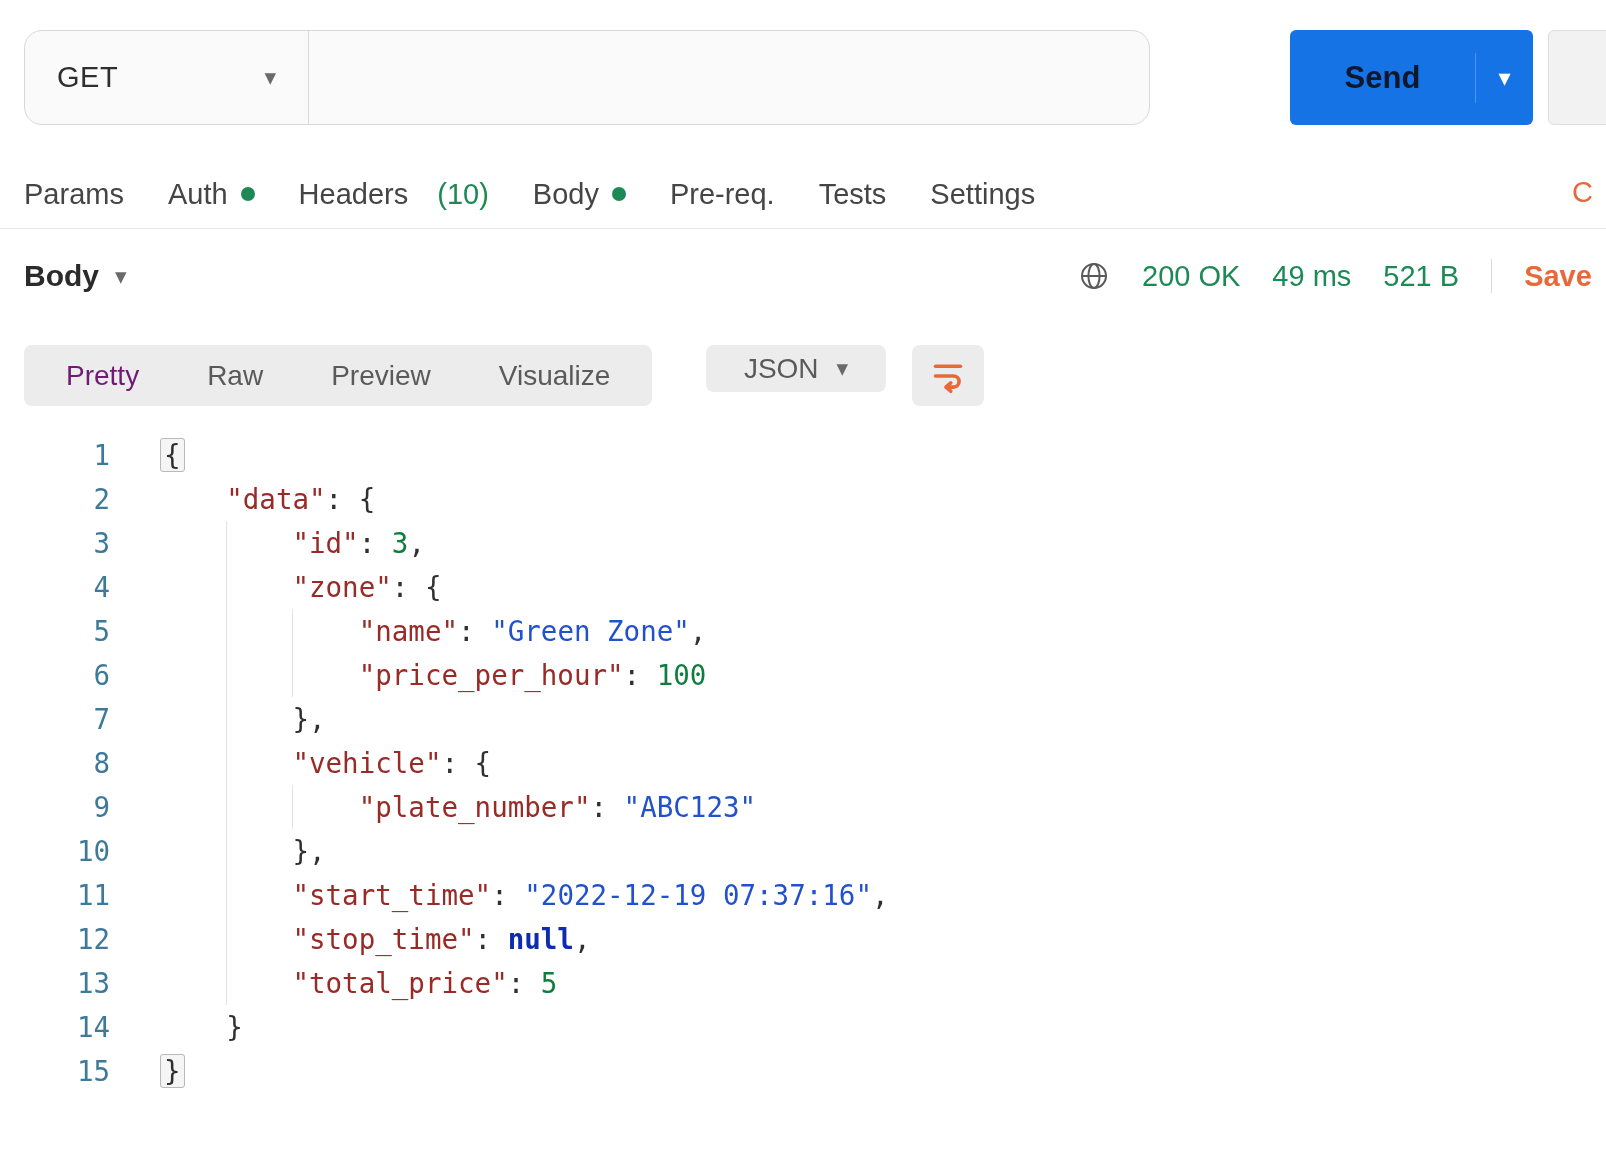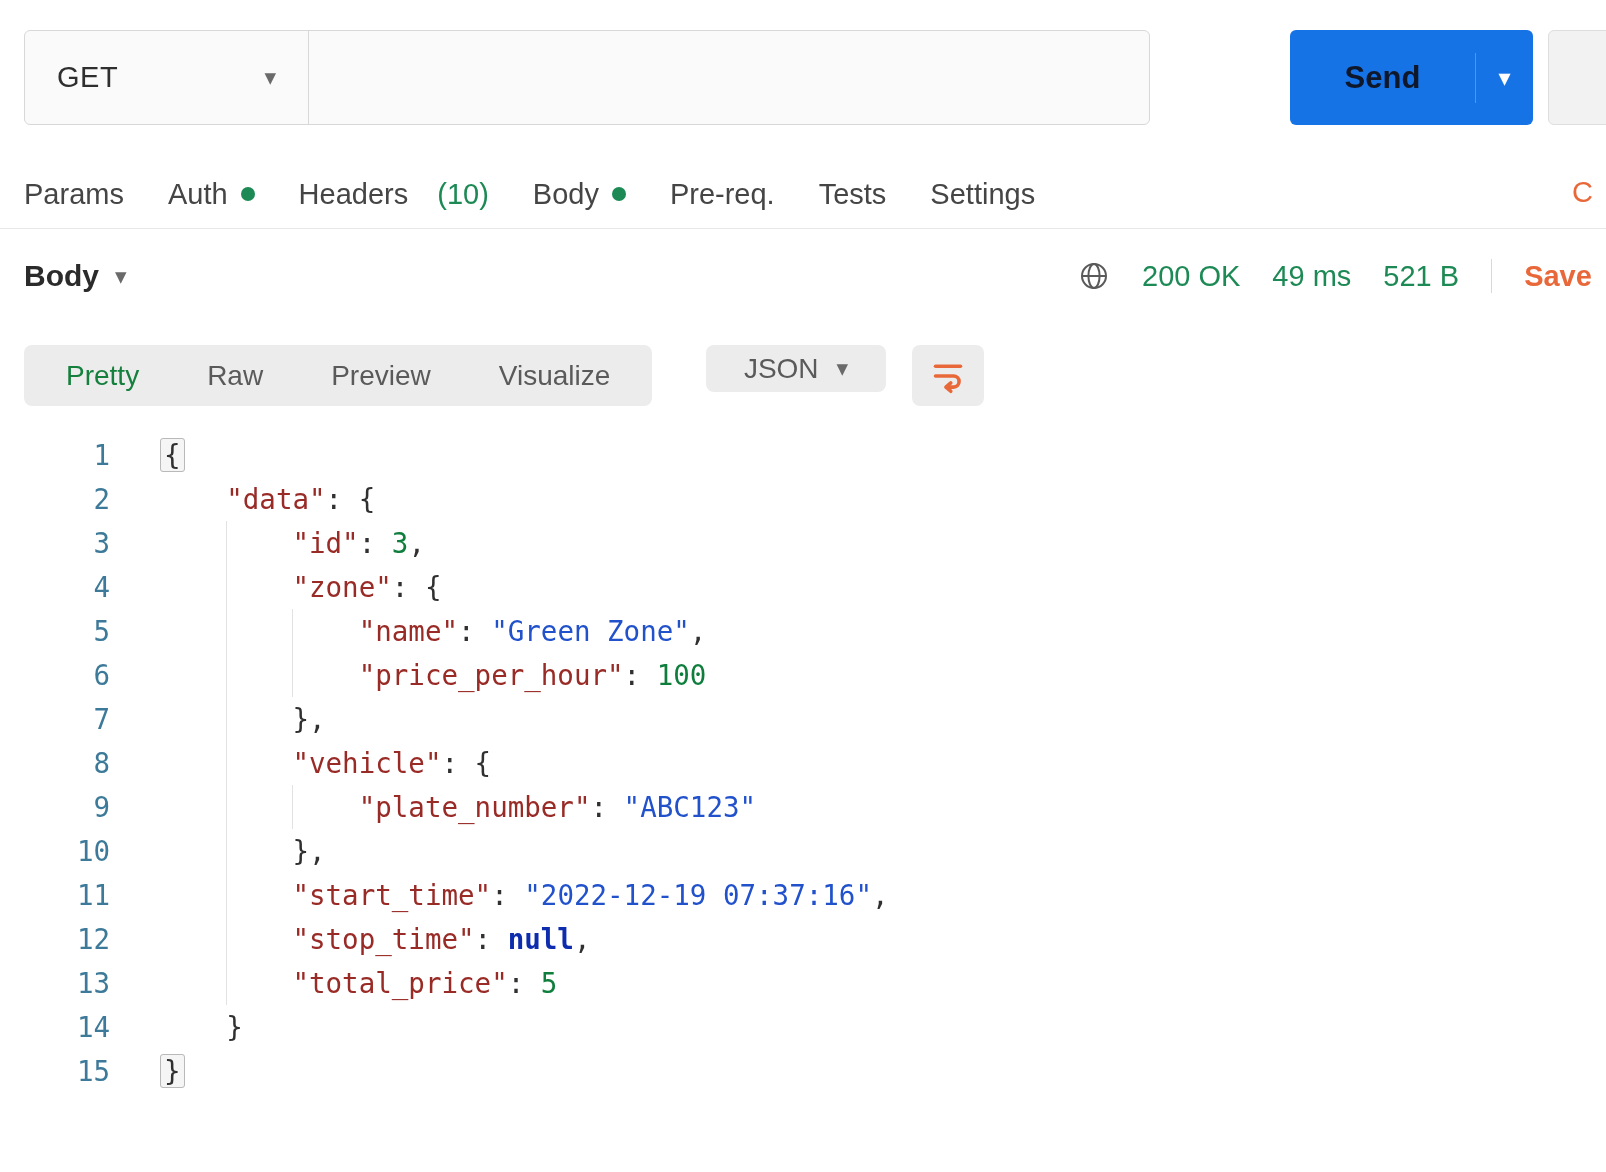--- a/index.html
+++ b/index.html
@@ -8,21 +8,21 @@
     position:relative;
     overflow:hidden;
     background:#ffffff;
     font-family:"Liberation Sans", sans-serif;
     color:#2f2f2f;
   }
 
   
   .url-control {
     position:absolute; left:24px; top:30px; width:1126px; height:95px;
-    display:flex; border:1px solid #d8d8d8; border-radius:6px; background:#fafafa;
+    display:flex; border:1px solid #d8d8d8; border-radius:18px; background:#fafafa;
   }
   .method-select {
     width:284px; border-right:1px solid #d8d8d8;
     display:flex; align-items:center; justify-content:space-between;
     padding:0 32px; cursor:pointer;
   }
   .method-label { font-size:29px; color:#2f2f2f; letter-spacing:0.5px; }
   .caret { color:#6a6a6a; font-size:23px; line-height:1; }
   .caret::after { content:"▾"; }
   .url-input { flex:1; display:flex; align-items:center; padding:0 28px; overflow:hidden; }
@@ -79,21 +79,21 @@
   
   .view-group {
     position:absolute; left:24px; top:345px; height:61px;
     background:#ececec; border-radius:8px;
     display:flex; align-items:center; padding:0 8px;
   }
   .view-tab {
     padding:0 34px; font-size:28px; color:#5a5a5a;
     height:61px; line-height:61px; cursor:pointer; white-space:nowrap;
   }
-  .view-tab.active { color:#15803d; }
+  .view-tab.active { color:#701a75; }
   .format-select {
     position:absolute; left:706px; top:345px; width:180px; height:47px;
     background:#ececec; border-radius:8px;
     display:flex; align-items:center; justify-content:center; gap:18px;
     font-size:28px; color:#5a5a5a; cursor:pointer;
   }
   .wrap-btn {
     position:absolute; left:912px; top:345px; width:72px; height:61px;
     background:#ececec; border-radius:8px;
     display:flex; align-items:center; justify-content:center; cursor:pointer;

